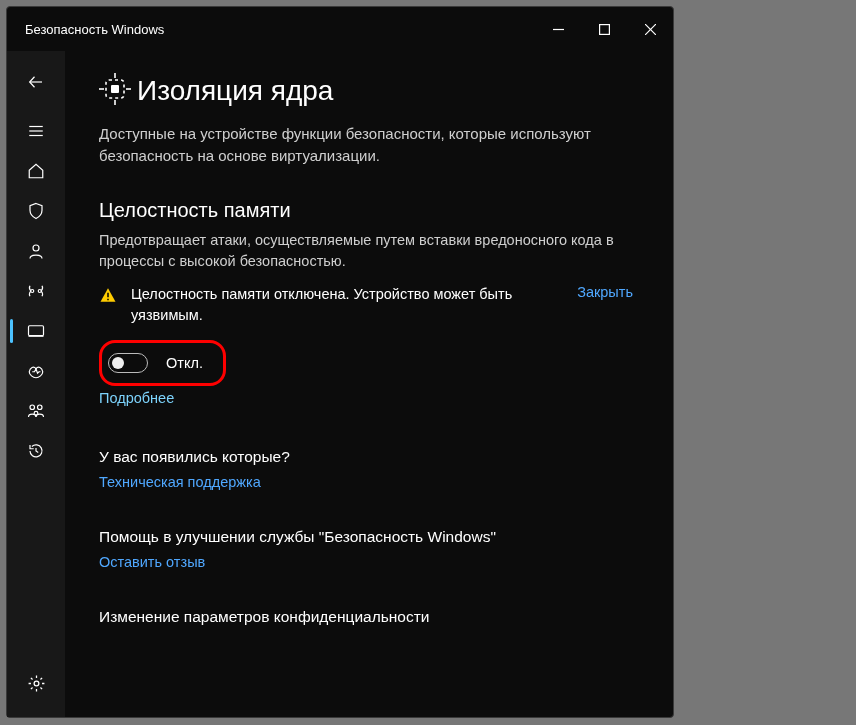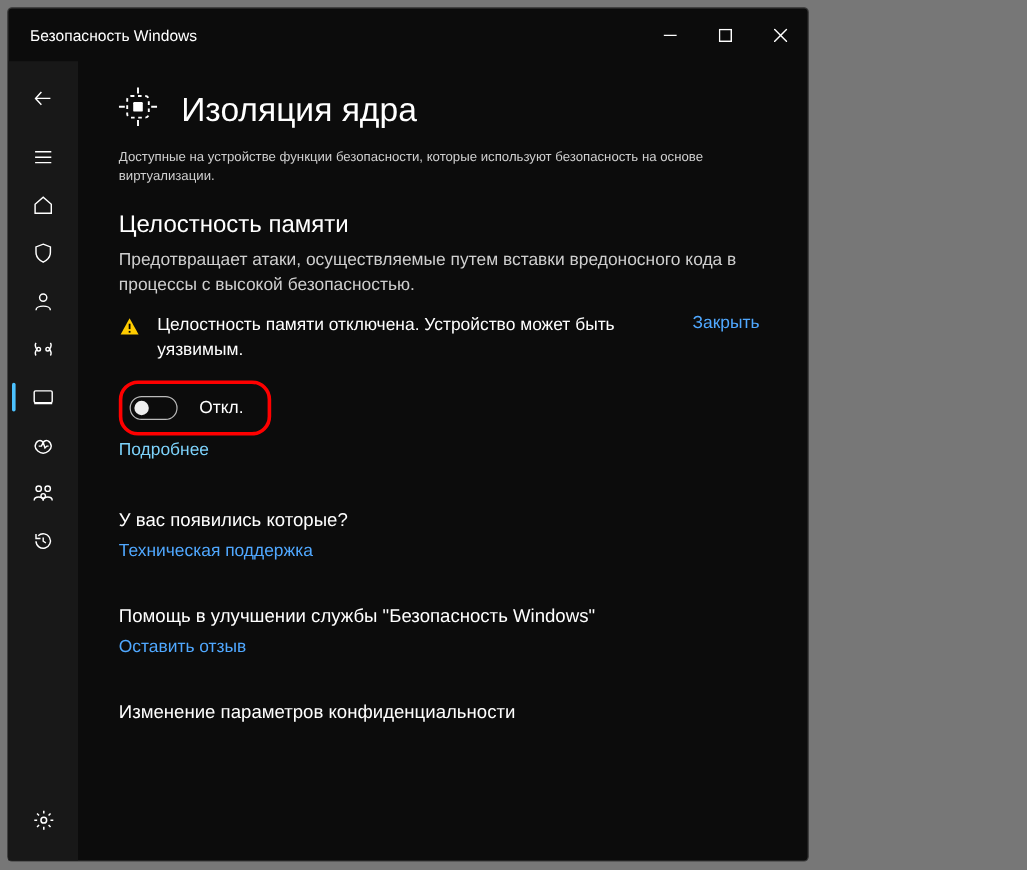--- a/index.html
+++ b/index.html
@@ -72,33 +72,33 @@
   .settings-item { margin-top: auto; margin-bottom: 14px; }
   .content {
     flex: 1;
     padding: 20px 40px 20px 34px;
     overflow-y: auto;
     color: #fff;
   }
   .page-head {
     display: flex;
     align-items: center;
-    gap: 20px;
+    gap: 6px;
     margin-bottom: 12px;
   }
   .page-head h1 {
     font-size: 28px;
     font-weight: 500;
   }
   .page-desc {
     color: #cfcfcf;
-    font-size: 11px;
+    font-size: 15px;
     line-height: 1.45;
     max-width: 560px;
-    margin-bottom: 20px;
+    margin-bottom: 32px;
   }
   .section-title {
     font-size: 20px;
     font-weight: 500;
     margin-bottom: 8px;
   }
   .section-desc {
     color: #cfcfcf;
     font-size: 14.5px;
     line-height: 1.45;

